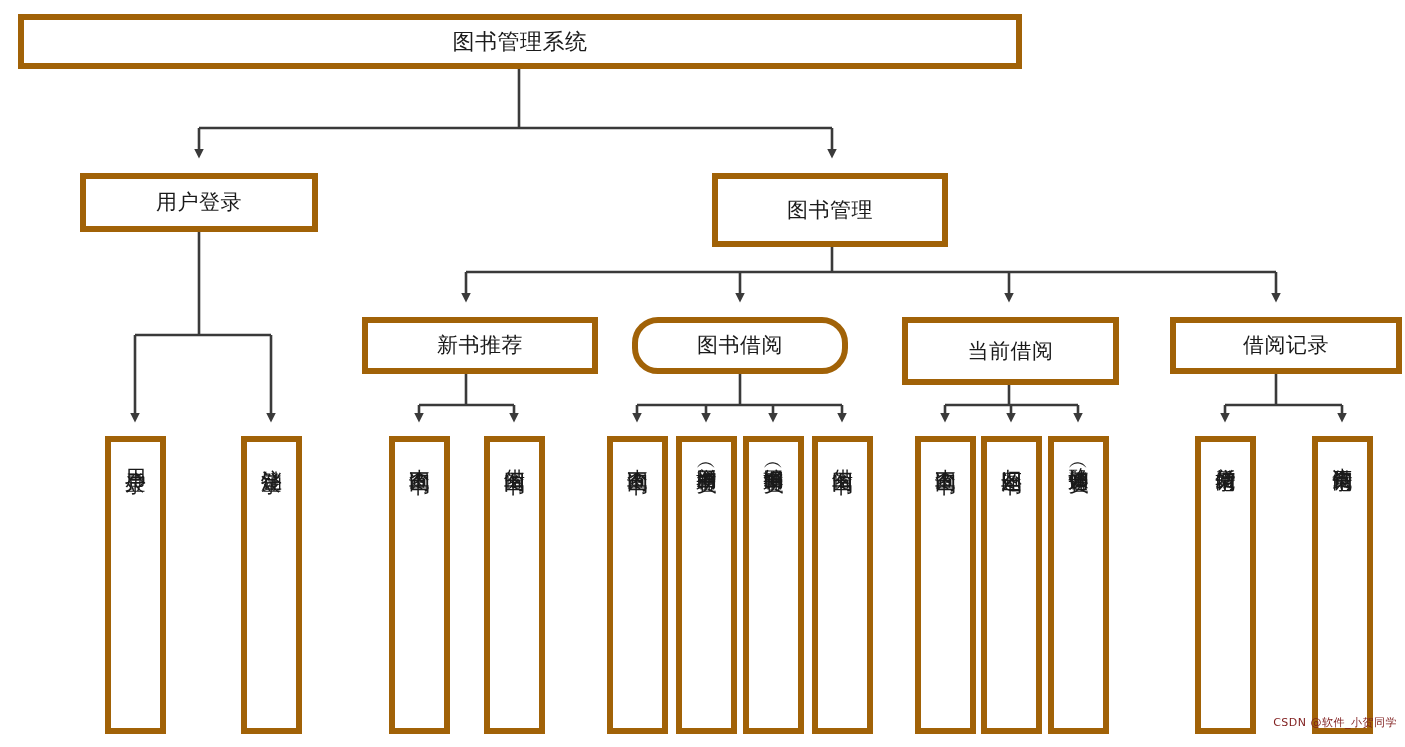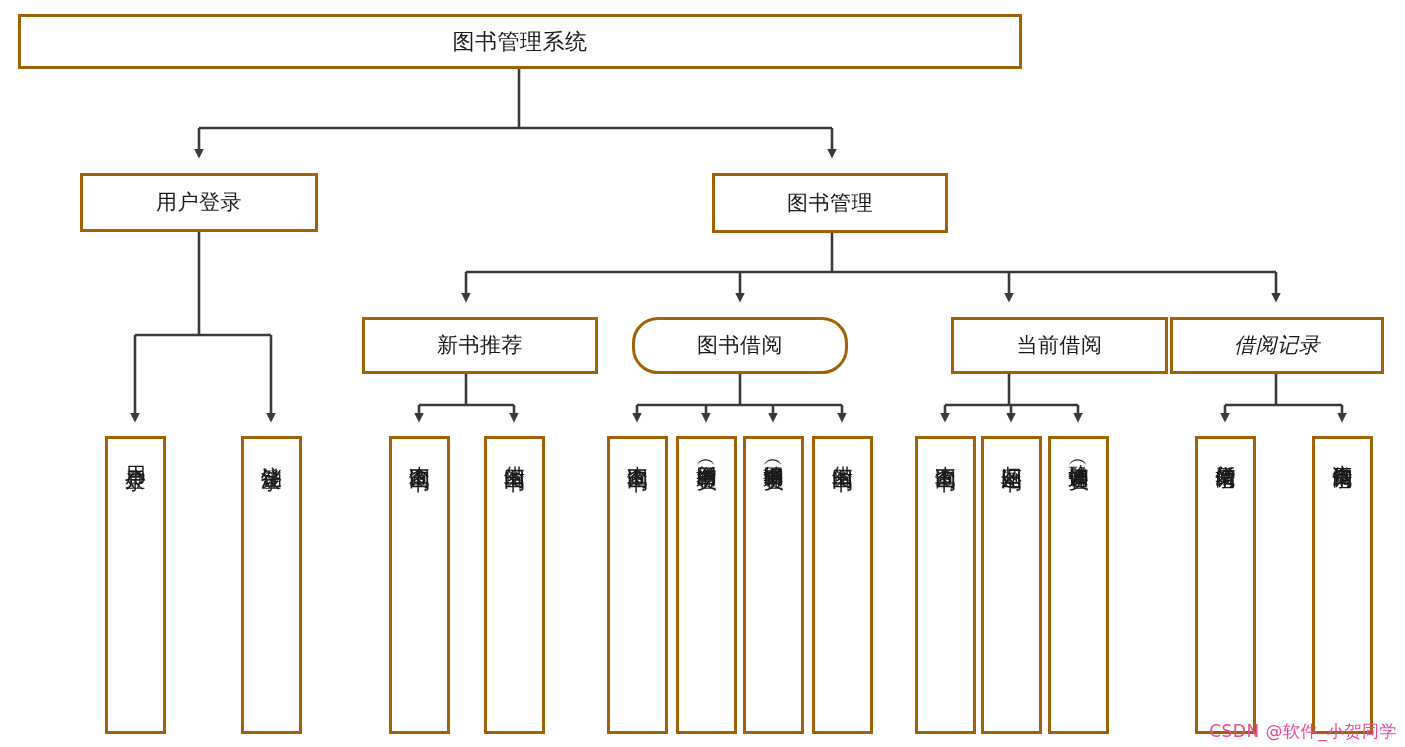--- a/index.html
+++ b/index.html
@@ -23,21 +23,21 @@
     left: 0;
     top: 0;
     width: 1405px;
     height: 747px;
     pointer-events: none;
   }
   .node {
     position: absolute;
     box-sizing: border-box;
     background: #ffffff;
-    border: 3px solid #a16207;
+    border: 6px solid #a16207;
     display: flex;
     align-items: center;
     justify-content: center;
     color: #1a1a1a;
   }
   .node-label {
     display: block;
     text-align: center;
     line-height: 1.18;
     letter-spacing: 0.5px;
@@ -64,23 +64,23 @@
     letter-spacing: 2px;
     white-space: nowrap;
   }
   .node.vert.tall-text .node-label {
     font-size: 20px;
     letter-spacing: 1px;
   }
   #watermark {
     position: absolute;
     right: 8px;
-    bottom: 4px;
-    font-size: 17px;
-    color: #ec4899;
+    bottom: 17px;
+    font-size: 11px;
+    color: #7f1d1d;
     letter-spacing: 0.5px;
     user-select: none;
     white-space: nowrap;
   }
 </style>
 </head>
 <body>
 
 <div id="diagram-root">
 
@@ -135,37 +135,37 @@
   </svg>
 
   <div class="node horiz root" style="left:18px; top:14px; width:1004px; height:55px;">
     <span class="node-label">图书管理系统</span>
   </div>
 
   <div class="node horiz" style="left:80px; top:173px; width:238px; height:59px;">
     <span class="node-label">用户登录</span>
   </div>
 
-  <div class="node horiz" style="left:712px; top:173px; width:236px; height:60px;">
+  <div class="node horiz" style="left:712px; top:173px; width:236px; height:74px;">
     <span class="node-label">图书管理</span>
   </div>
 
   <div class="node horiz" style="left:362px; top:317px; width:236px; height:57px;">
     <span class="node-label">新书推荐</span>
   </div>
 
   <div class="node horiz" style="left:632px; top:317px; width:216px; height:57px;border-radius:26px;">
     <span class="node-label">图书借阅</span>
   </div>
 
-  <div class="node horiz" style="left:951px; top:317px; width:217px; height:57px;">
+  <div class="node horiz" style="left:902px; top:317px; width:217px; height:68px;">
     <span class="node-label">当前借阅</span>
   </div>
 
-  <div class="node horiz" style="left:1170px; top:317px; width:214px; height:57px;font-style:italic;">
+  <div class="node horiz" style="left:1170px; top:317px; width:232px; height:57px;">
     <span class="node-label">借阅记录</span>
   </div>
 
   <div class="node vert" style="left:105px; top:436px; width:61px; height:298px;">
     <span class="node-label">用户登录</span>
   </div>
   <div class="node vert" style="left:241px; top:436px; width:61px; height:298px;">
     <span class="node-label">注销登录</span>
   </div>
 

